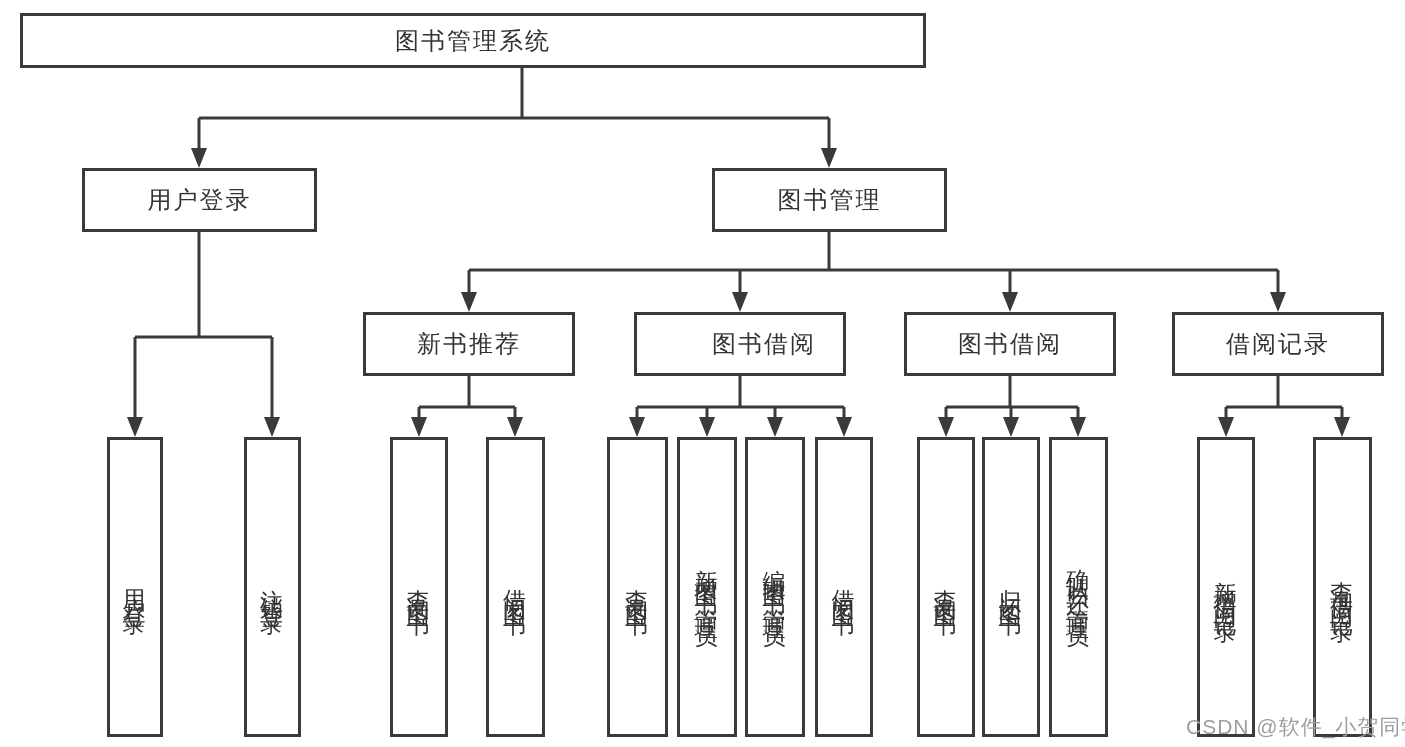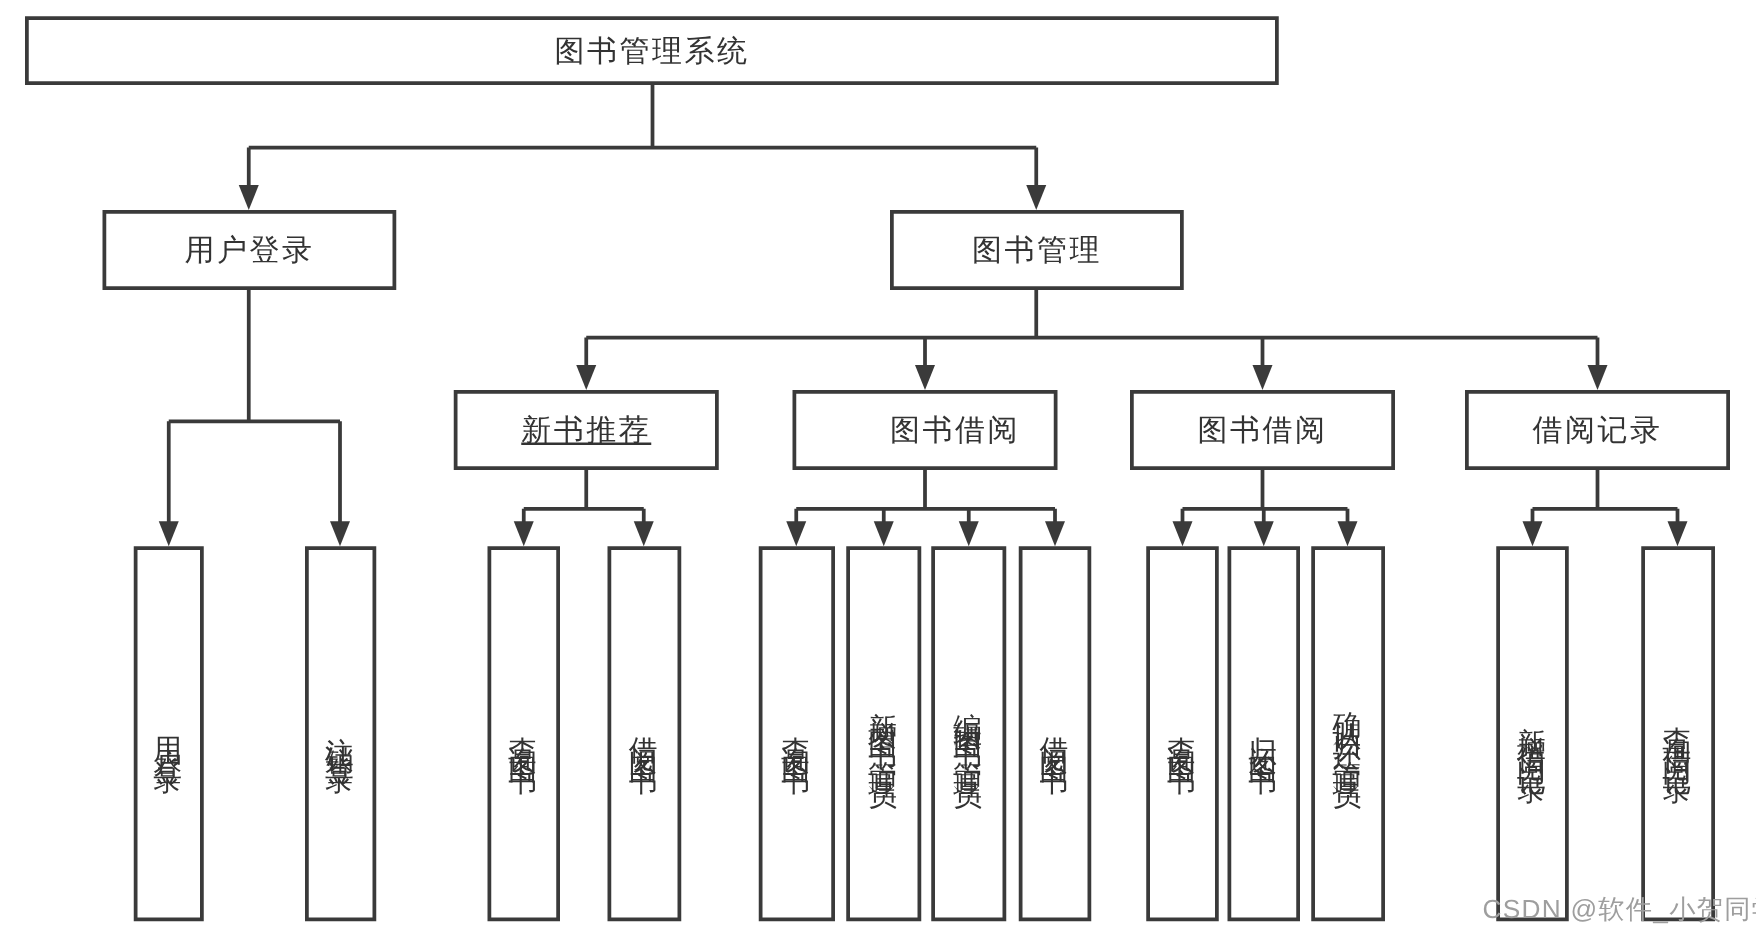--- a/index.html
+++ b/index.html
@@ -100,26 +100,26 @@
       <polygon points="767,417 783,417 775,437"></polygon>
       <polygon points="836,417 852,417 844,437"></polygon>
       <polygon points="938,417 954,417 946,437"></polygon>
       <polygon points="1003,417 1019,417 1011,437"></polygon>
       <polygon points="1070,417 1086,417 1078,437"></polygon>
       <polygon points="1218,417 1234,417 1226,437"></polygon>
       <polygon points="1334,417 1350,417 1342,437"></polygon>
     </g>
   </svg>
 
-  <div class="node" style="left:20px; top:13px; width:1003px; height:55px;">图书管理系统</div>
+  <div class="node" style="left:20px; top:13px; width:906px; height:55px;">图书管理系统</div>
 
   <div class="node" style="left:82px; top:168px; width:235px; height:64px;">用户登录</div>
   <div class="node" style="left:712px; top:168px; width:235px; height:64px;">图书管理</div>
 
-  <div class="node" style="left:363px; top:312px; width:212px; height:64px;text-decoration:underline;">新书推荐</div>
+  <div class="node" style="left:363px; top:312px; width:212px; height:64px;">新书推荐</div>
   <div class="node" style="left:634px; top:312px; width:212px; height:64px;padding-left:48px;">图书借阅</div>
   <div class="node" style="left:904px; top:312px; width:212px; height:64px;">图书借阅</div>
   <div class="node" style="left:1172px; top:312px; width:212px; height:64px;">借阅记录</div>
 
   <div class="leaf" style="left:107px; width:56px;">用户登录</div>
   <div class="leaf" style="left:244px; width:57px;">注销登录</div>
 
   <div class="leaf" style="left:390px; width:58px;">查询图书</div>
   <div class="leaf" style="left:486px; width:59px;">借阅图书</div>
 

